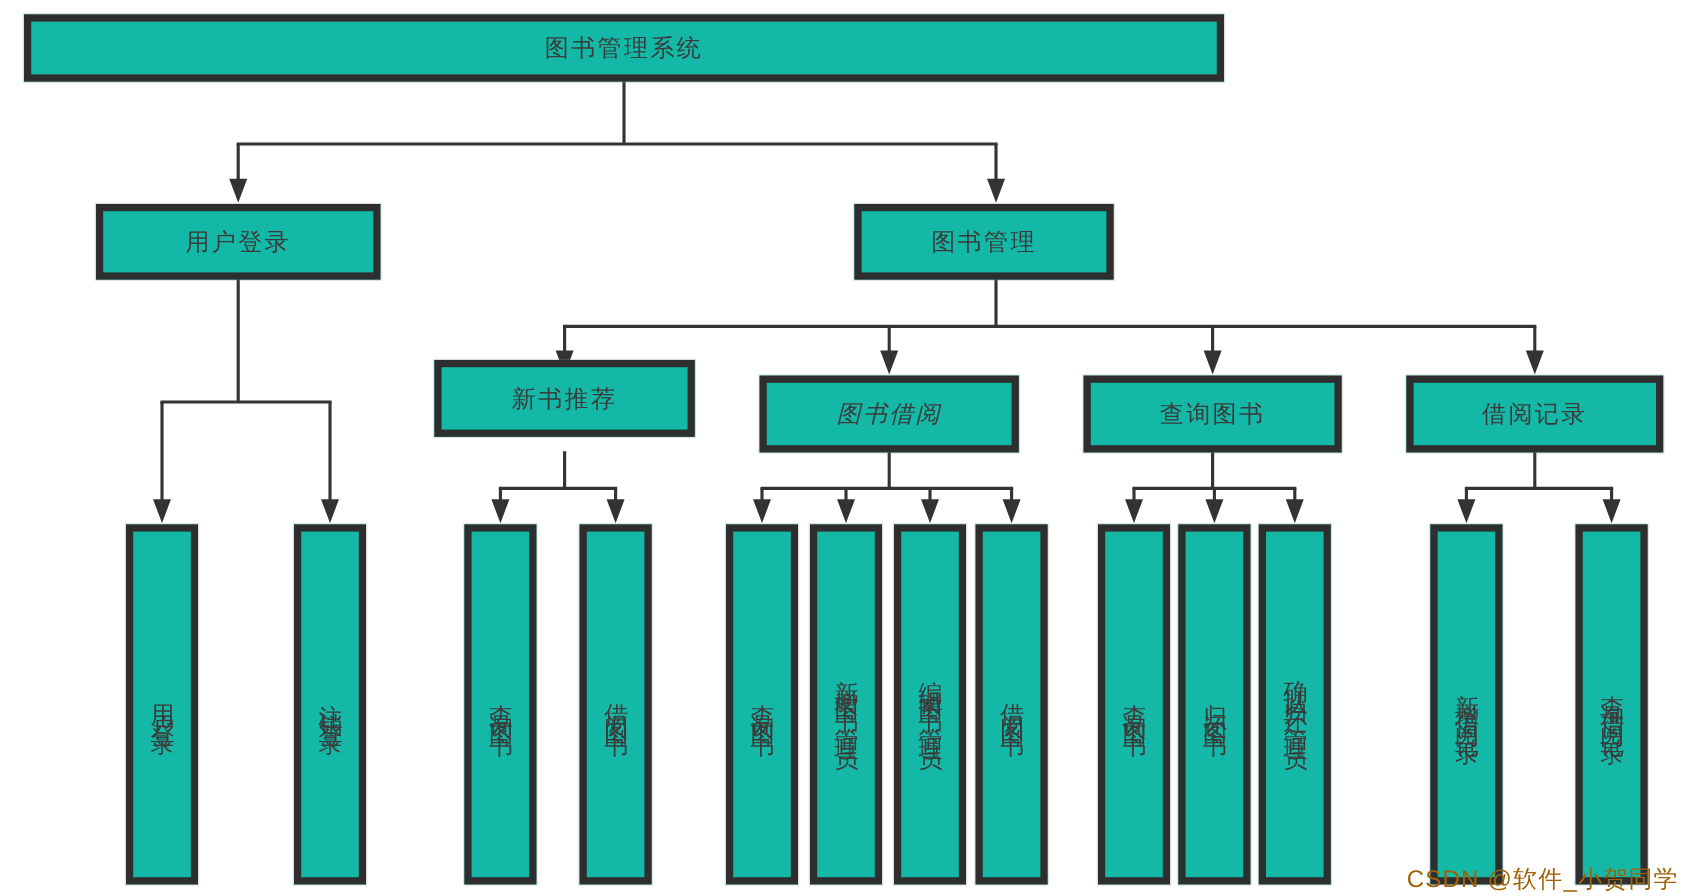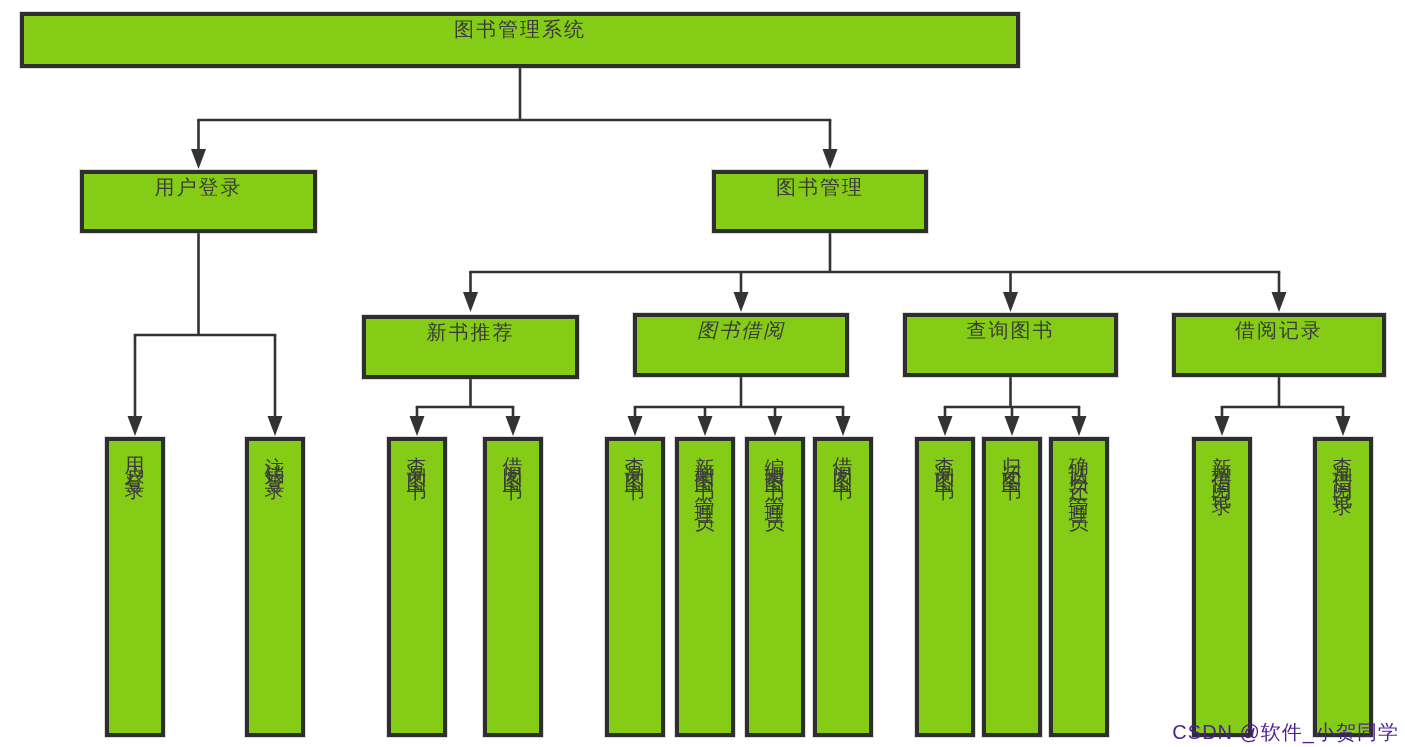--- a/index.html
+++ b/index.html
@@ -7,25 +7,25 @@
     position:relative;
     width:1405px;height:747px;
     background:#ffffff;
     overflow:hidden;
     font-family:"Liberation Sans","DejaVu Sans",sans-serif;
   }
   #connector-svg{position:absolute;left:0;top:0;z-index:1;}
   .node{
     position:absolute;
     z-index:2;
-    background:#84cc16;
-    border:4px solid #4d7c0f;
+    background:#14b8a6;
+    border:6px solid #4d7c0f;
     box-sizing:border-box;
     display:flex;
-    align-items:flex-start;
+    align-items:center;
     justify-content:center;
     color:#3b3b3b;
     box-shadow:0 0 0 1px rgba(130,130,130,0.28);
   }
   .node.horiz{font-size:20px;letter-spacing:2px;}
   .node.vert{font-size:20px;}
   .node.vert .label{
     writing-mode:vertical-rl;
     letter-spacing:8px;
     line-height:1;
@@ -103,21 +103,21 @@
   <div id="nodes-layer">
       <div class="node horiz" style="left: 20px; top: 12px; width: 1000px; height: 56px; border-color: rgb(46, 46, 46); color: rgb(59, 59, 59);">
         <span class="label">图书管理系统</span>
       </div>
       <div class="node horiz" style="left: 80px; top: 170px; width: 237px; height: 63px; border-color: rgb(46, 46, 46); color: rgb(59, 59, 59);">
         <span class="label">用户登录</span>
       </div>
       <div class="node horiz" style="left: 712px; top: 170px; width: 216px; height: 63px; border-color: rgb(46, 46, 46); color: rgb(59, 59, 59);">
         <span class="label">图书管理</span>
       </div>
-      <div class="node horiz" style="left: 362px; top: 315px; width: 217px; height: 64px; border-color: rgb(46, 46, 46); color: rgb(59, 59, 59);">
+      <div class="node horiz" style="left: 362px; top: 300px; width: 217px; height: 64px; border-color: rgb(46, 46, 46); color: rgb(59, 59, 59);">
         <span class="label">新书推荐</span>
       </div>
       <div class="node horiz" style="left: 633px; top: 313px; width: 216px; height: 64px; border-color: rgb(46, 46, 46); color: rgb(59, 59, 59); font-style: italic;">
         <span class="label">图书借阅</span>
       </div>
       <div class="node horiz" style="left: 903px; top: 313px; width: 215px; height: 64px; border-color: rgb(46, 46, 46); color: rgb(59, 59, 59);">
         <span class="label">查询图书</span>
       </div>
       <div class="node horiz" style="left: 1172px; top: 313px; width: 214px; height: 64px; border-color: rgb(46, 46, 46); color: rgb(59, 59, 59);">
         <span class="label">借阅记录</span>
@@ -155,14 +155,14 @@
       <div class="node vert" style="left: 1049px; top: 437px; width: 60px; height: 300px; border-color: rgb(46, 46, 46); color: rgb(59, 59, 59);">
         <span class="label">确认归还（管理员）</span>
       </div>
       <div class="node vert" style="left: 1192px; top: 437px; width: 60px; height: 300px; border-color: rgb(46, 46, 46); color: rgb(59, 59, 59);">
         <span class="label">新增借阅记录</span>
       </div>
       <div class="node vert" style="left: 1313px; top: 437px; width: 60px; height: 300px; border-color: rgb(46, 46, 46); color: rgb(59, 59, 59);">
         <span class="label">查询借阅记录</span>
       </div>
     </div>
-  <div id="watermark" style="color: #4c1d95;">CSDN @软件_小贺同学</div>
+  <div id="watermark" style="color: #a16207;">CSDN @软件_小贺同学</div>
 </div>
 
 </body></html>

